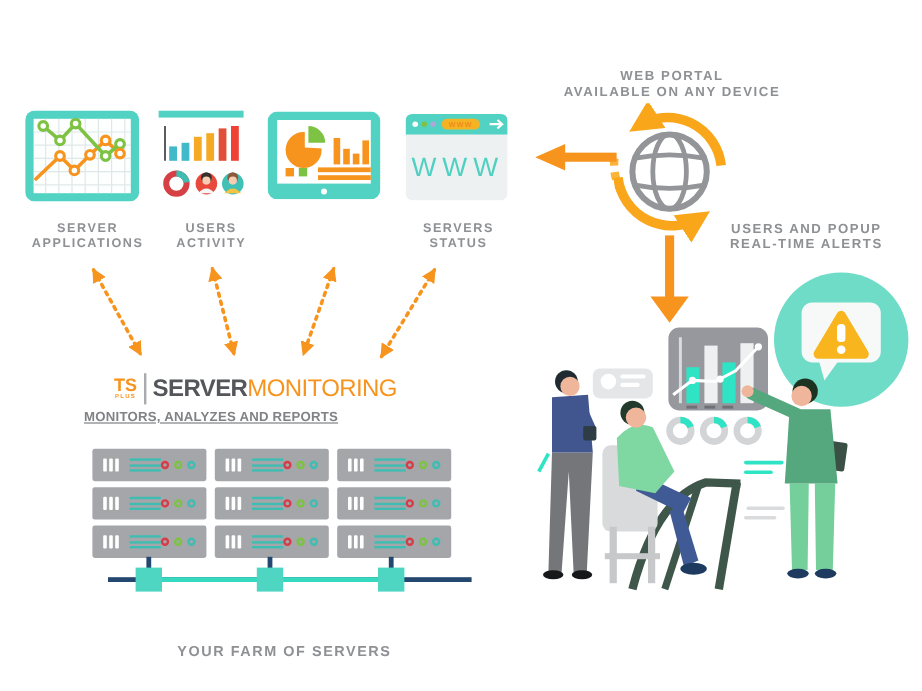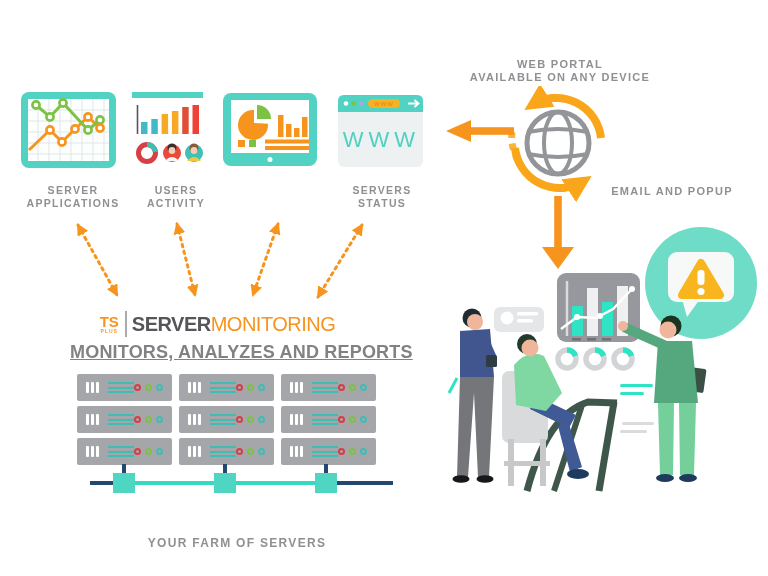--- a/index.html
+++ b/index.html
@@ -3,29 +3,29 @@
 <meta charset="utf-8">
 <style>
   html,body{margin:0;padding:0;background:#fff;}
   .canvas{position:relative;width:768px;height:576px;background:#ffffff;overflow:hidden;
           font-family:"Liberation Sans",sans-serif;}
   .abs{position:absolute;}
   .lbl{position:absolute;text-align:center;font-weight:bold;color:#8e9093;
        font-size:10.5px;letter-spacing:1.3px;line-height:13px;}
   .lbl div{white-space:nowrap;}
   
-  .logo{position:absolute;left:95px;top:311px;width:245px;display:flex;align-items:center;justify-content:center;}
+  .logo{position:absolute;left:95px;top:311px;width:245px;display:flex;align-items:center;}
   .ts-block{display:flex;flex-direction:column;align-items:center;margin-right:3px;}
   .ts{color:#f7941e;font-weight:bold;font-size:15px;line-height:13px;letter-spacing:0;}
   .plus{color:#f7941e;font-weight:bold;font-size:5px;letter-spacing:1px;line-height:6px;}
   .logo-divider{width:2px;height:26px;background:#a9abae;margin:0 5px 0 3px;}
   .logo-server{color:#55565a;font-weight:bold;font-size:20px;letter-spacing:-0.5px;}
   .logo-mon{color:#f7941e;font-weight:normal;font-size:20px;letter-spacing:-0.5px;}
   .tagline{position:absolute;left:70px;width:295px;top:342px;text-align:left;
-           font-size:18px;font-weight:bold;color:#808285;letter-spacing:0.2px;
+           font-size:11px;font-weight:bold;color:#808285;letter-spacing:0.2px;
            text-decoration:underline;white-space:nowrap;}
   
   .farm{position:absolute;left:77px;top:374px;width:298px;
         display:grid;grid-template-columns:repeat(3,1fr);gap:5px 7px;}
   .server{height:27px;background:#a4a6a9;border-radius:2px;display:flex;align-items:center;
           padding:0 9px;box-sizing:border-box;}
   .vents{display:flex;gap:2.5px;}
   .vents i{width:2.5px;height:11px;background:#fff;border-radius:1px;}
   .slines{display:flex;flex-direction:column;gap:2.5px;margin-left:9px;}
   .slines i{width:26px;height:2px;background:#3fbdb2;}
@@ -168,21 +168,22 @@
     <polygon points="0,12 25,1 25,23" fill="#f7941e"></polygon>
     <rect x="24" y="8.2" width="44" height="7.6" fill="#f7941e"></rect>
   </svg>
 
   <svg class="abs" style="left:541px;top:196px;" width="34" height="74" viewBox="0 0 34 74">
     <rect x="13.2" y="0" width="7.6" height="52" fill="#f7941e"></rect>
     <polygon points="1,51 33,51 17,73" fill="#f7941e"></polygon>
   </svg>
 
   <div class="lbl" style="left:587px;top:185px;width:170px;font-size:11px;">
-    <div>EMAIL AND POPUP</div>
+    <div>USERS AND POPUP</div>
+      <div>REAL-TIME ALERTS</div>
   </div>
 
   <svg class="abs" style="left:55px;top:213px;" width="325" height="100" viewBox="0 0 325 100">
     <defs>
       <marker id="ah" viewBox="0 0 6 6" refX="5" refY="3" markerWidth="4" markerHeight="4" orient="auto-start-reverse">
         <path d="M0,0 L6,3 L0,6 Z" fill="#f7941e"></path>
       </marker>
     </defs>
     <g stroke="#f7941e" stroke-width="3" stroke-dasharray="2.5 4.5" stroke-linecap="round">
       <line x1="23" y1="12" x2="62" y2="82" marker-start="url(#ah)" marker-end="url(#ah)"></line>

